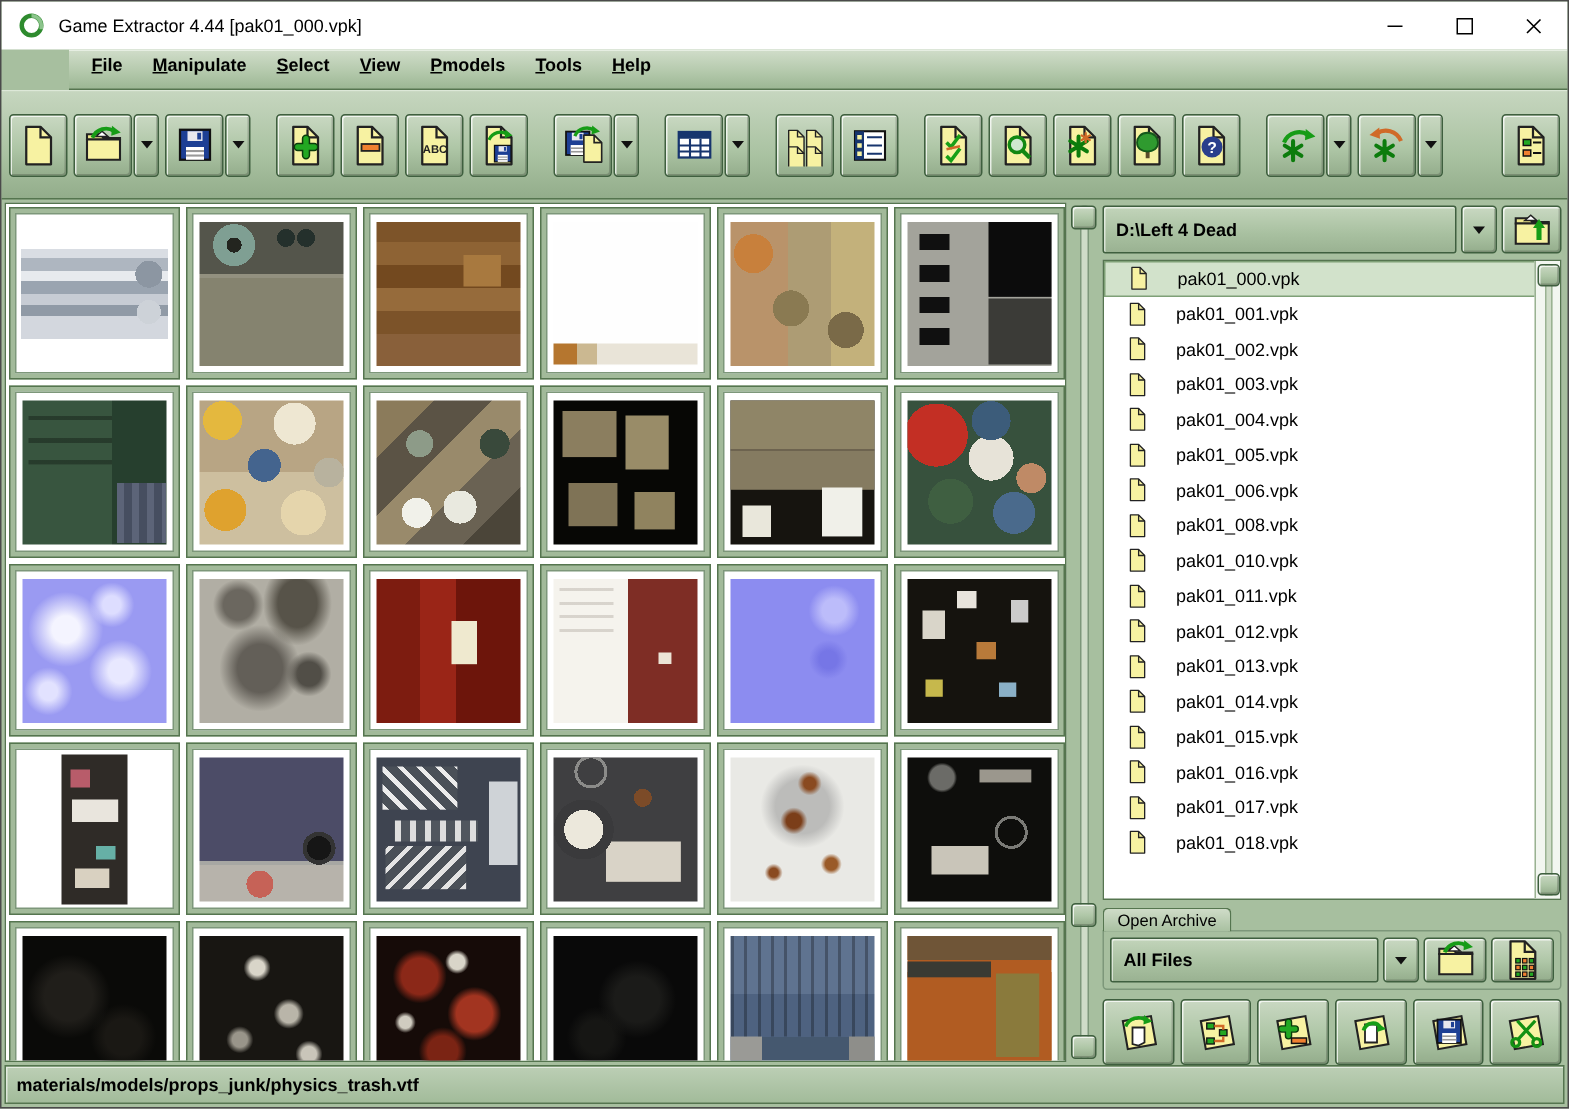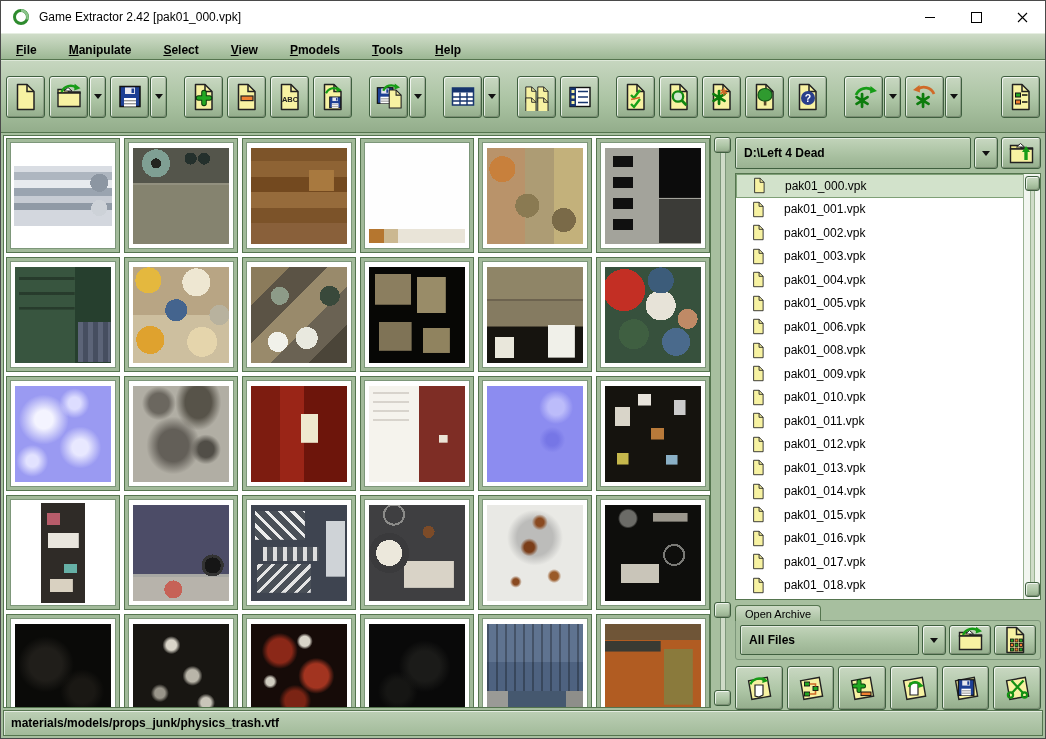--- a/index.html
+++ b/index.html
@@ -7,23 +7,23 @@
        background:#a7bf9f;border:1px solid #4a4a4a;box-sizing:border-box;position:relative;overflow:hidden;}
   
   .titlebar{height:32px;background:#fff;display:flex;align-items:center;flex:0 0 auto;}
   .app-logo{width:20px;height:20px;margin:0 8px 0 10px;}
   .title-text{font-size:12px;color:#000;}
   .win-controls{margin-left:auto;display:flex;height:100%;}
   .win-btn{width:46px;height:100%;display:flex;align-items:center;justify-content:center;cursor:default;}
   .glyph-min{width:10px;height:1px;background:#000;}
   .glyph-max{width:9px;height:9px;border:1px solid #000;}
   
-  .menubar{height:25px;flex:0 0 auto;display:flex;align-items:flex-end;gap:14px;padding:0 6px;
+  .menubar{height:25px;flex:0 0 auto;display:flex;align-items:flex-start;gap:2px;padding:0 6px;
     background:linear-gradient(180deg,#cfdcc8 0%,#b4c9ac 55%,#9cb794 100%);
-    border-top:1px solid #e6eee2;border-bottom:1px solid #55754f;}
+    border-top:1px solid #e6eee2;border-bottom:1px solid #55754f;margin-left:45px;}
   .menu-item{font-size:12px;font-weight:bold;color:#000;padding:2px 9px;}
   .mn{text-decoration:underline;}
   
   .toolbar{height:47px;flex:0 0 auto;display:flex;align-items:center;padding:12px 5px;gap:4px;
     background:linear-gradient(180deg,#c6d6bf 0%,#a9c2a1 60%,#93ad8b 100%);
     border-top:1px solid #dde8d8;border-bottom:1px solid #55754f;}
   .btn3d{background:linear-gradient(180deg,#c9d8c2 0%,#aec6a6 55%,#94ad8c 100%);
     border:1px solid #3f5f3f;border-radius:3px;
     box-shadow:inset 1px 1px 0 rgba(255,255,255,.75),inset -1px -1px 0 rgba(0,0,0,.18);
     display:flex;align-items:center;justify-content:center;cursor:default;}
@@ -114,21 +114,21 @@
   </defs>
 </svg>
 
 <div class="app">
 
   <div class="titlebar">
     <svg class="app-logo" viewBox="0 0 20 20">
       <circle cx="10" cy="10" r="6.5" fill="none" stroke="#2e8b2e" stroke-width="3"></circle>
       <path d="M10 3.5a6.5 6.5 0 016.5 6.5v2.5" fill="none" stroke="#8cc48c" stroke-width="2.4"></path>
     </svg>
-    <span class="title-text">Game Extractor 2.42 [pak01_000.vpk]</span>
+    <span class="title-text">Game Extractor 4.44 [pak01_000.vpk]</span>
     <div class="win-controls">
       <div class="win-btn">
           <div class="glyph-min"></div>
         </div>
       <div class="win-btn">
           <div class="glyph-max"></div>
         </div>
       <div class="win-btn">
         <svg width="11" height="11" viewBox="0 0 11 11">
             <path d="M1 1l9 9M10 1l-9 9" stroke="#000" stroke-width="1.1"></path>
@@ -567,28 +567,20 @@
               </span>
               <span class="flabel">pak01_006.vpk</span>
             </div>
           <div class="frow">
               <span class="ficon">
                 <svg width="15" height="17" viewBox="0 0 26 28">
                   <use href="#d-page"></use>
                 </svg>
               </span>
               <span class="flabel">pak01_008.vpk</span>
-            </div>
-          <div class="frow">
-              <span class="ficon">
-                <svg width="15" height="17" viewBox="0 0 26 28">
-                  <use href="#d-page"></use>
-                </svg>
-              </span>
-              <span class="flabel">pak01_009.vpk</span>
             </div>
           <div class="frow">
               <span class="ficon">
                 <svg width="15" height="17" viewBox="0 0 26 28">
                   <use href="#d-page"></use>
                 </svg>
               </span>
               <span class="flabel">pak01_010.vpk</span>
             </div>
           <div class="frow">

